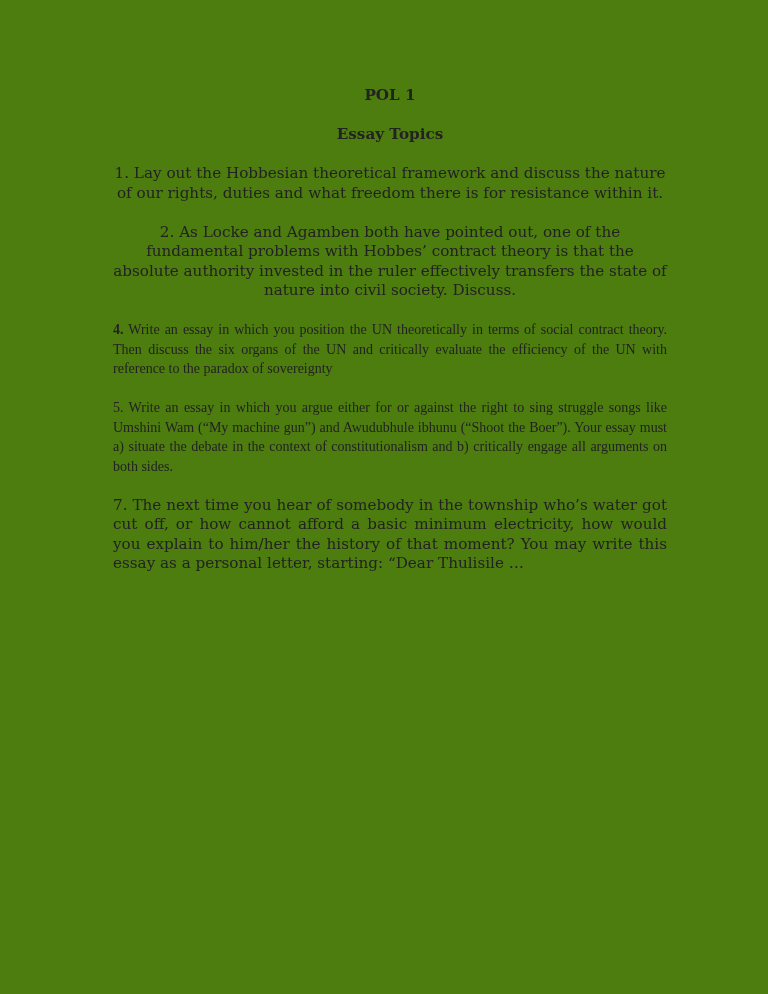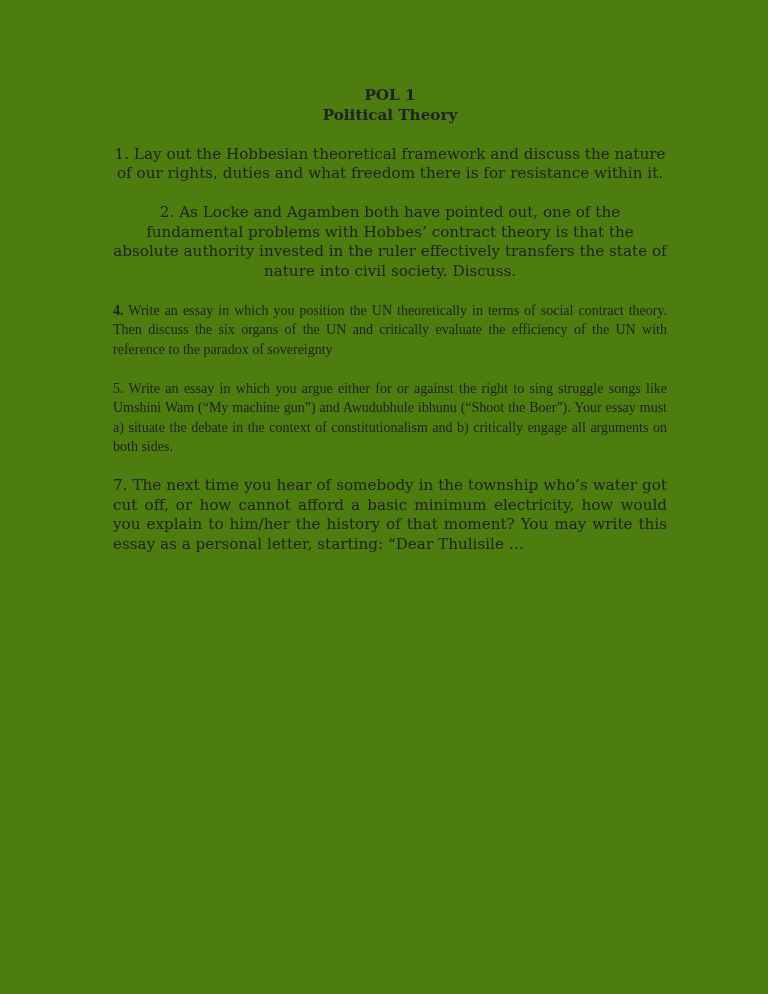--- a/index.html
+++ b/index.html
@@ -43,21 +43,21 @@
     text-align: justify;
   }
 </style>
 </head>
 <body>
 
 <div class="page">
 
   <header>
     <p class="title-line">POL 1</p>
-    <p class="title-line">Political Theory</p>
+    <p class="title-line section-heading">Essay Topics</p>
   </header>
 
   <main>
     <p class="topic"><span>1. Lay out the Hobbesian theoretical framework and discuss the nature of our rights, duties and what freedom there is for resistance within it.</span></p>
     <p class="topic"><span>2. As Locke and Agamben both have pointed out, one of the fundamental problems with Hobbes’ contract theory is that the absolute authority invested in the ruler effectively transfers the state of nature into civil society. Discuss.</span></p>
     <p class="topic times justified"><span style="font-weight: bold;">4.</span><span> Write an essay in which you position the UN theoretically in terms of social contract theory. Then discuss the six organs of the UN and critically evaluate the efficiency of the UN with reference to the paradox of sovereignty</span></p>
     <p class="topic times justified"><span>5. Write an essay in which you argue either for or against the right to sing struggle songs like Umshini Wam (“My machine gun”) and Awudubhule ibhunu (“Shoot the Boer”). Your essay must a) situate the debate in the context of constitutionalism and b) critically engage all arguments on both sides.</span></p>
     <p class="topic justified"><span>7. The next time you hear of somebody in the township who’s water got cut off, or how cannot afford a basic minimum electricity, how would you explain to him/her the history of that moment? You may write this essay as a personal letter, starting: “Dear Thulisile …</span></p>
   </main>
 

